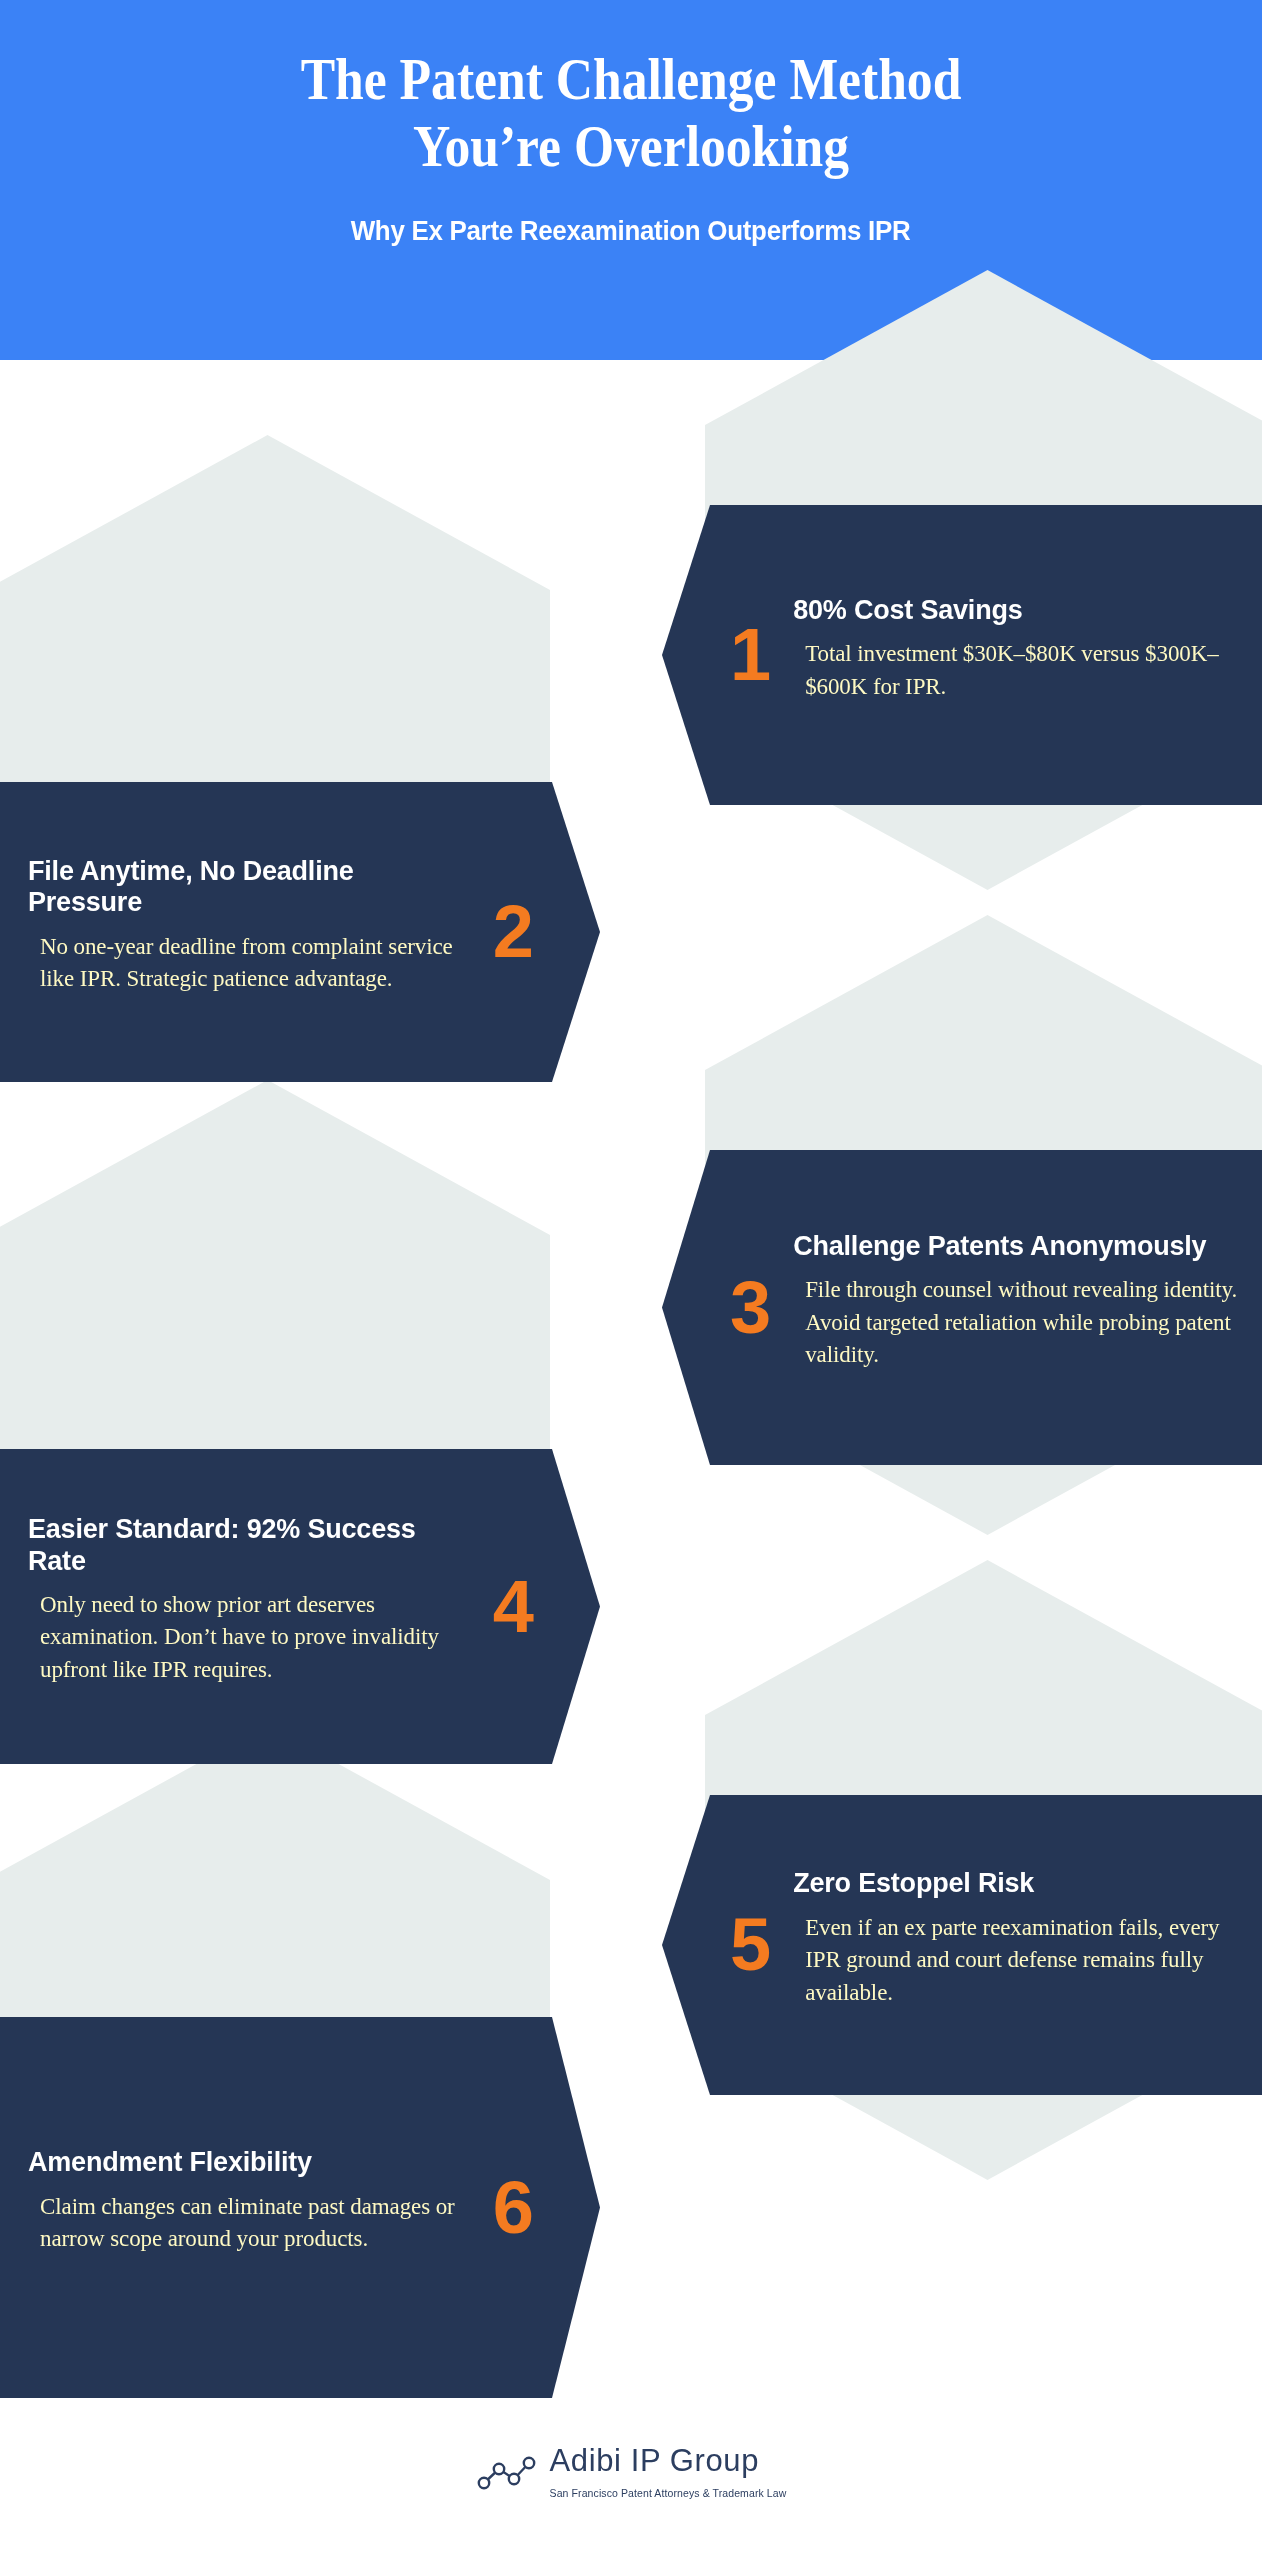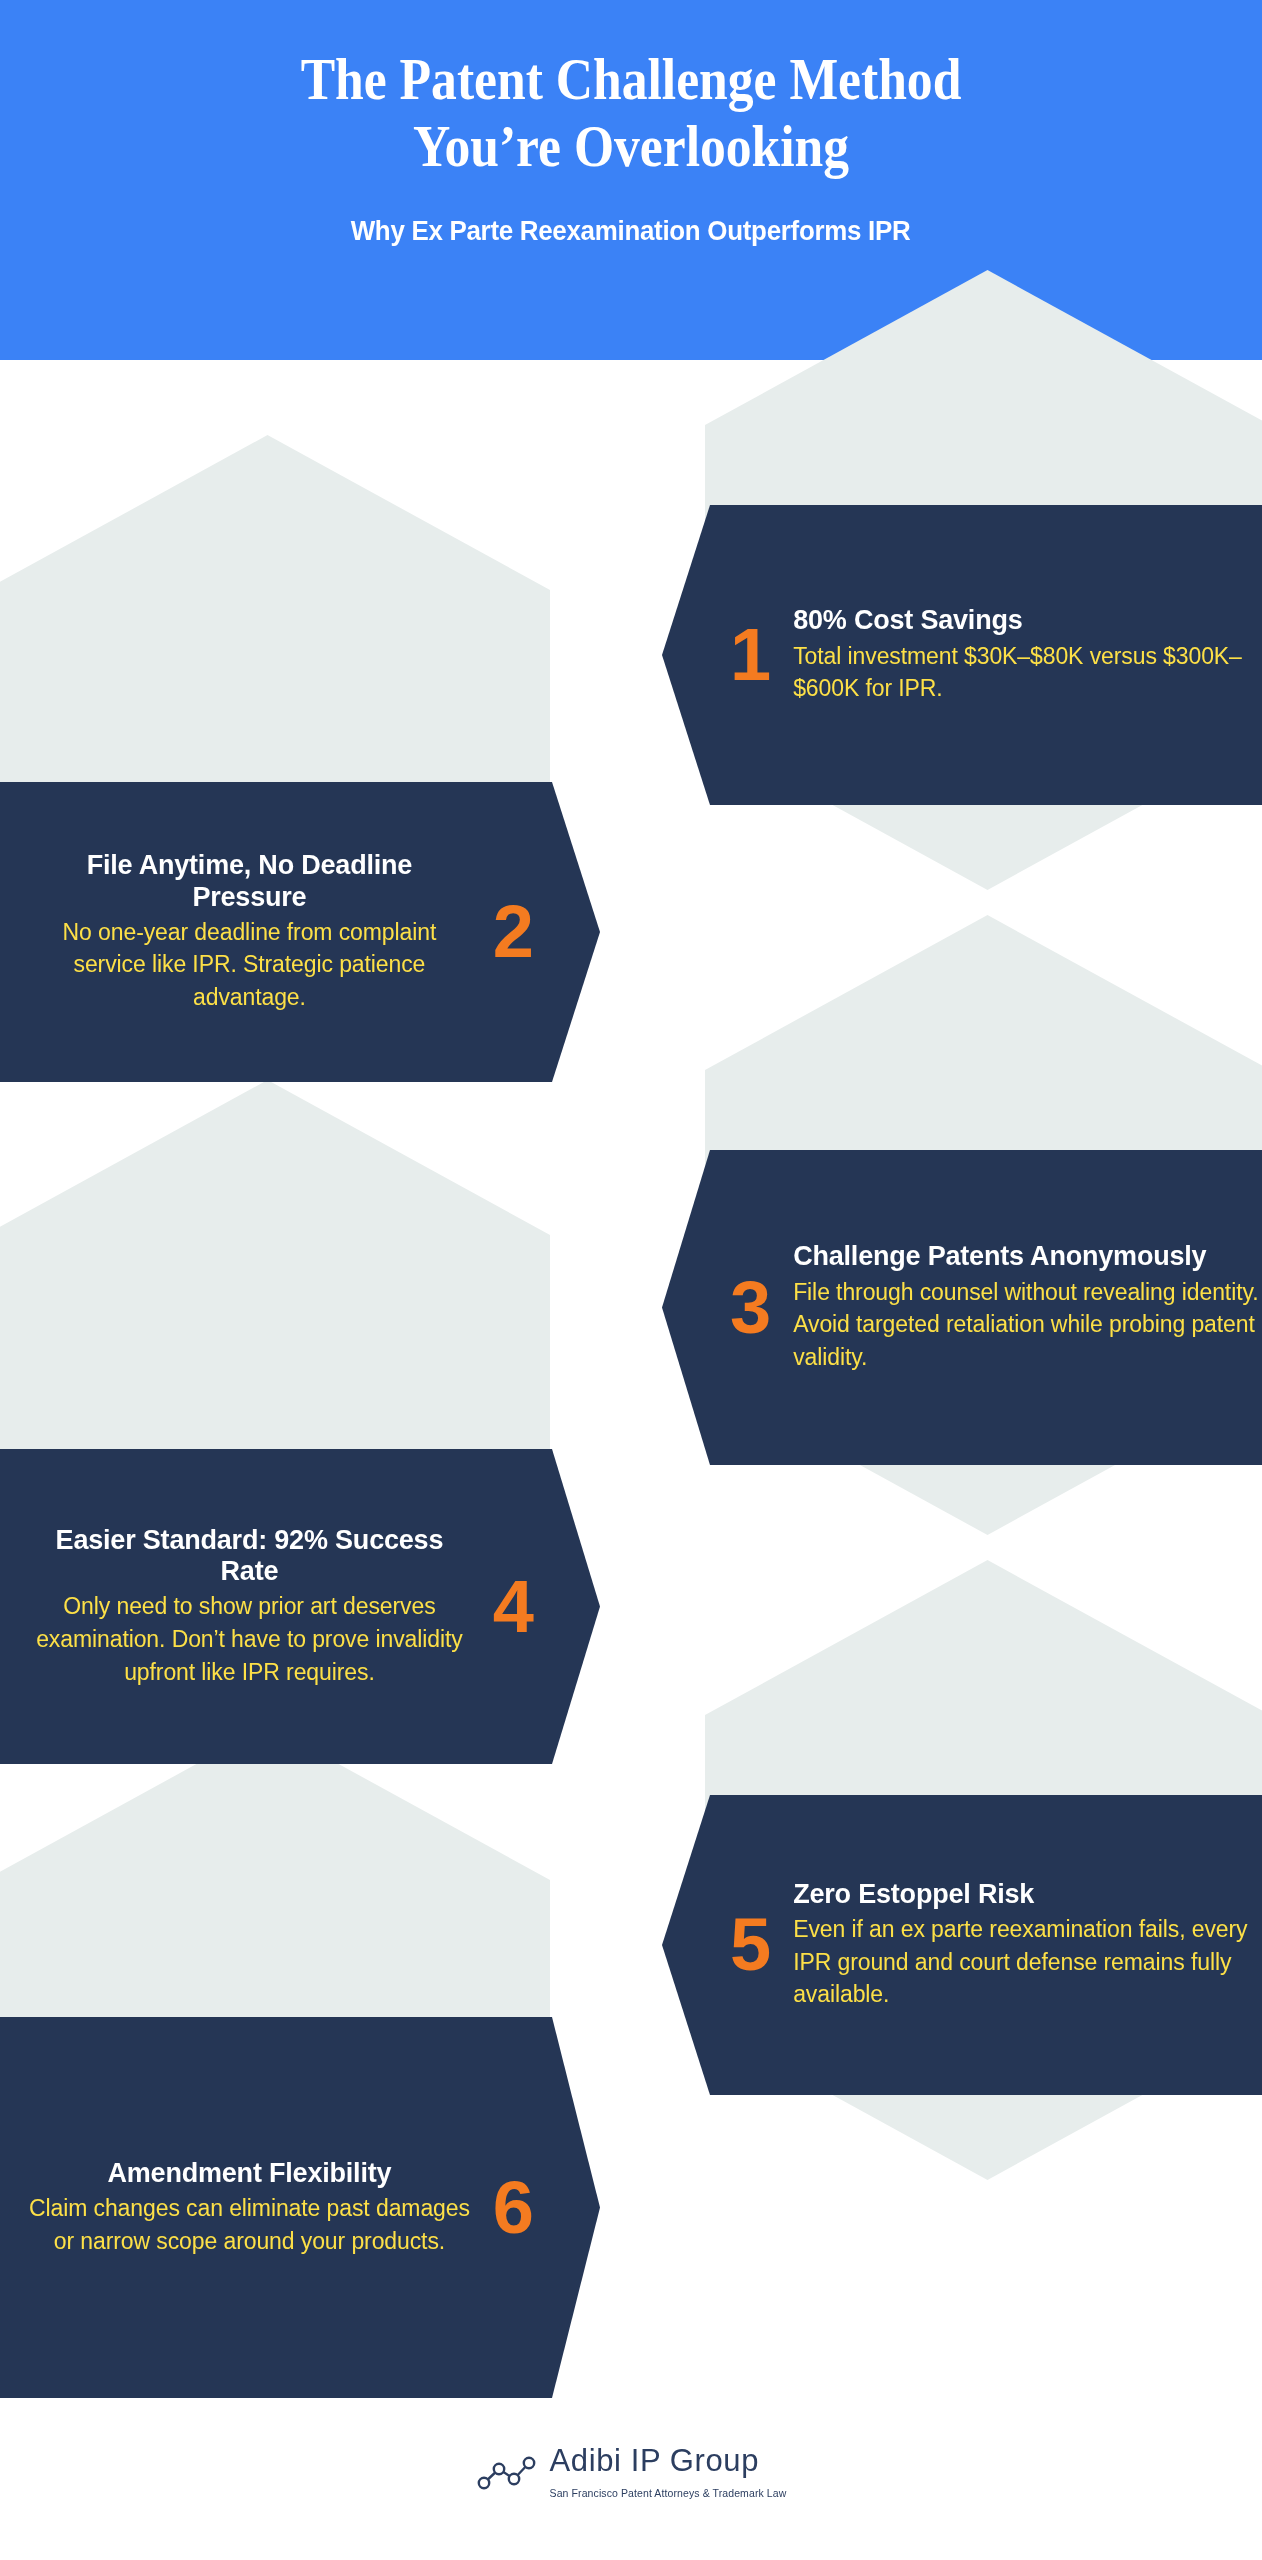--- a/index.html
+++ b/index.html
@@ -83,21 +83,20 @@
   .card.right {
     clip-path: polygon(8% 0%, 100% 0%, 100% 100%, 8% 100%, 0% 50%);
     padding-left: 66px;
     justify-content: flex-start;
   }
   
   .card.left {
     clip-path: polygon(0% 0%, 92% 0%, 100% 50%, 92% 100%, 0% 100%);
     padding-right: 66px;
     justify-content: flex-start;
-    text-align: center;
   }
 
   .card-inner {
     display: flex;
     align-items: center;
     width: 100%;
   }
   .card.left .card-inner { flex-direction: row; }
   .card.right .card-inner { flex-direction: row; }
 
@@ -117,26 +116,27 @@
 
   .card-title {
     color: #ffffff;
     font-size: 27px;
     font-weight: 700;
     line-height: 1.16;
     letter-spacing: -0.2px;
     margin: 0 0 3px 0;
   }
   .card-body {
-    color: #fde047;
+    color: #fef9c3;
     font-size: 23px;
     font-weight: 400;
     line-height: 1.42;
     letter-spacing: -0.1px;
-    margin: 0;
+    margin: 12px;
+    font-family: Liberation Serif, serif;
   }
 
   
   .footer {
     position: absolute;
     left: 0;
     top: 2420px;
     width: 1262px;
     height: 140px;
     display: flex;

